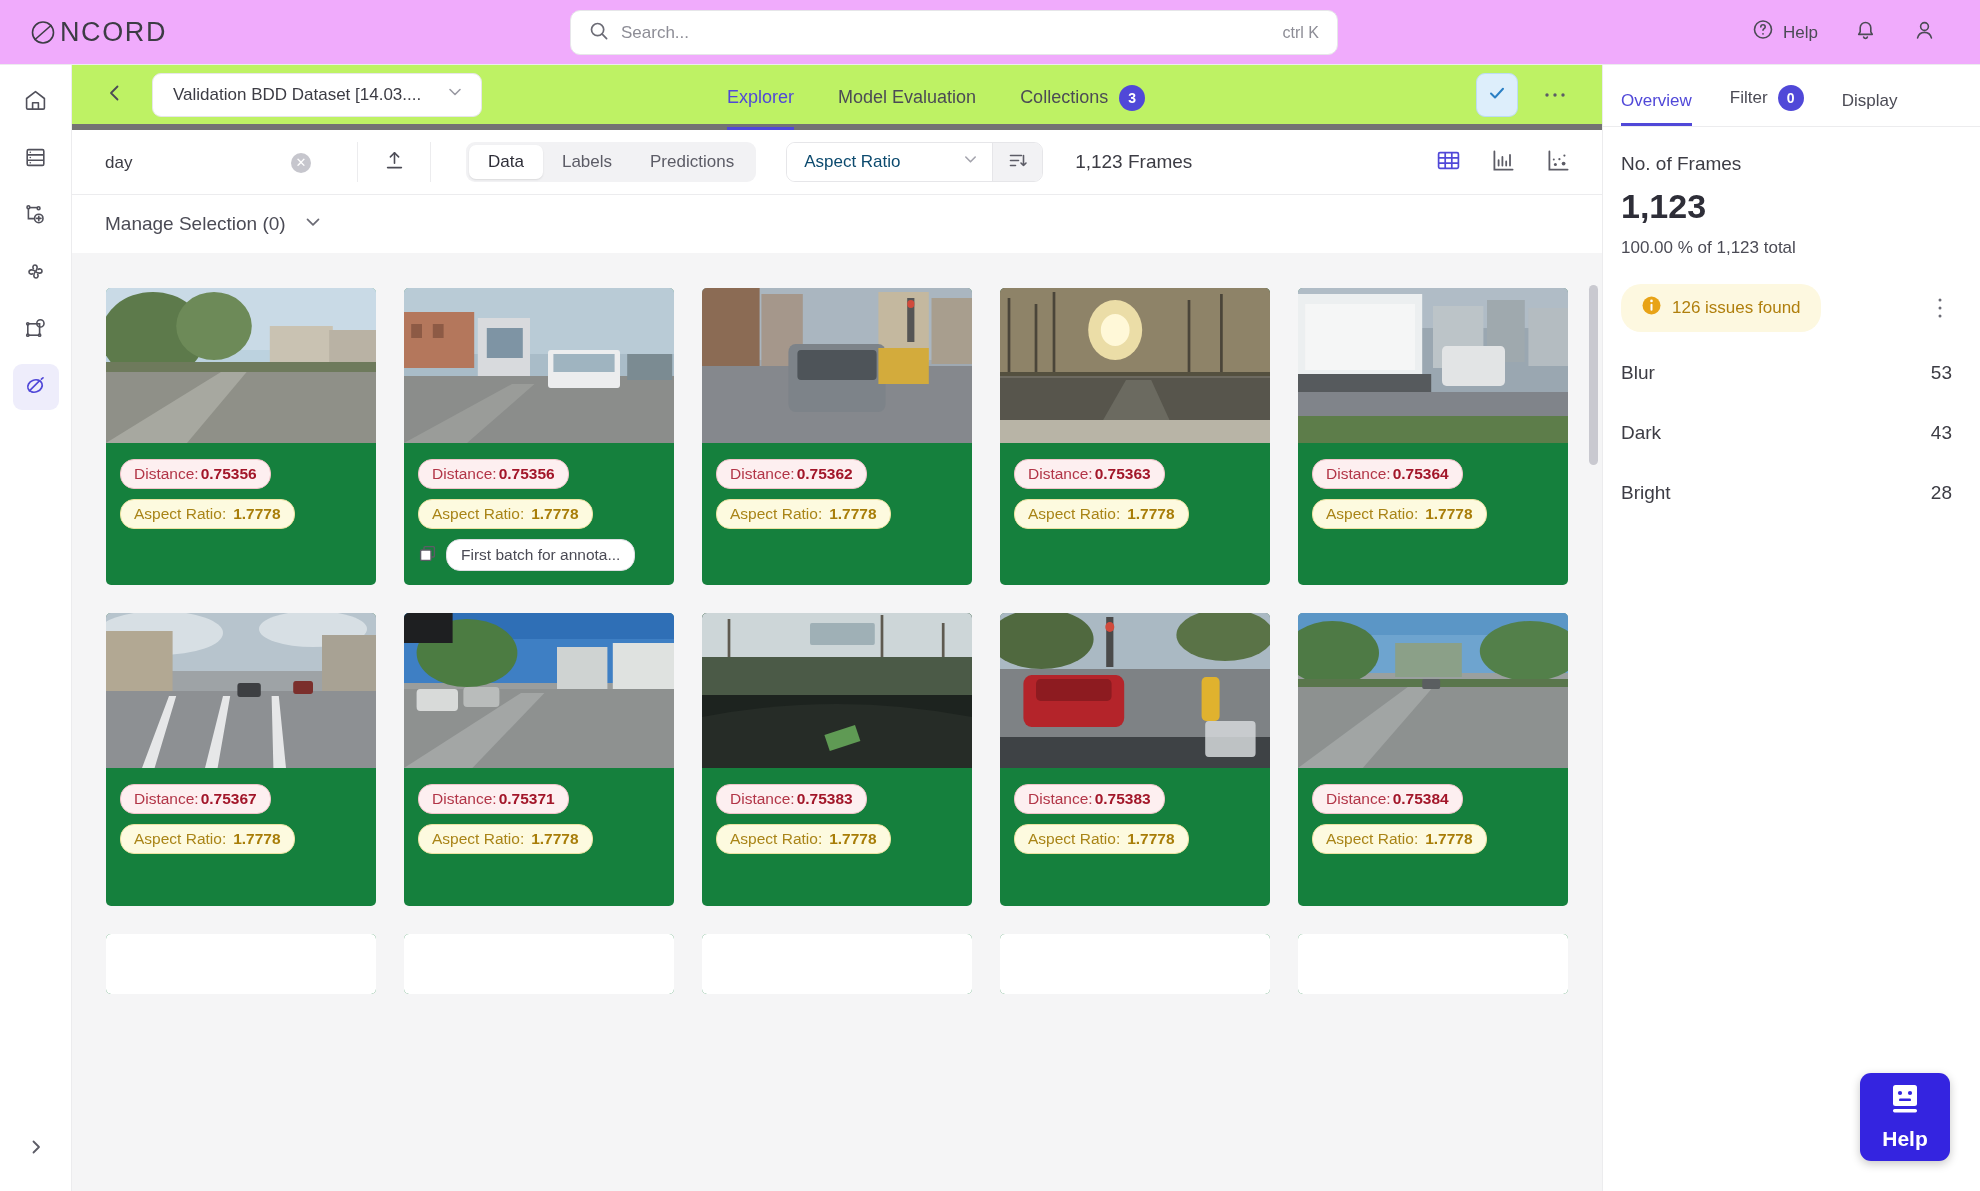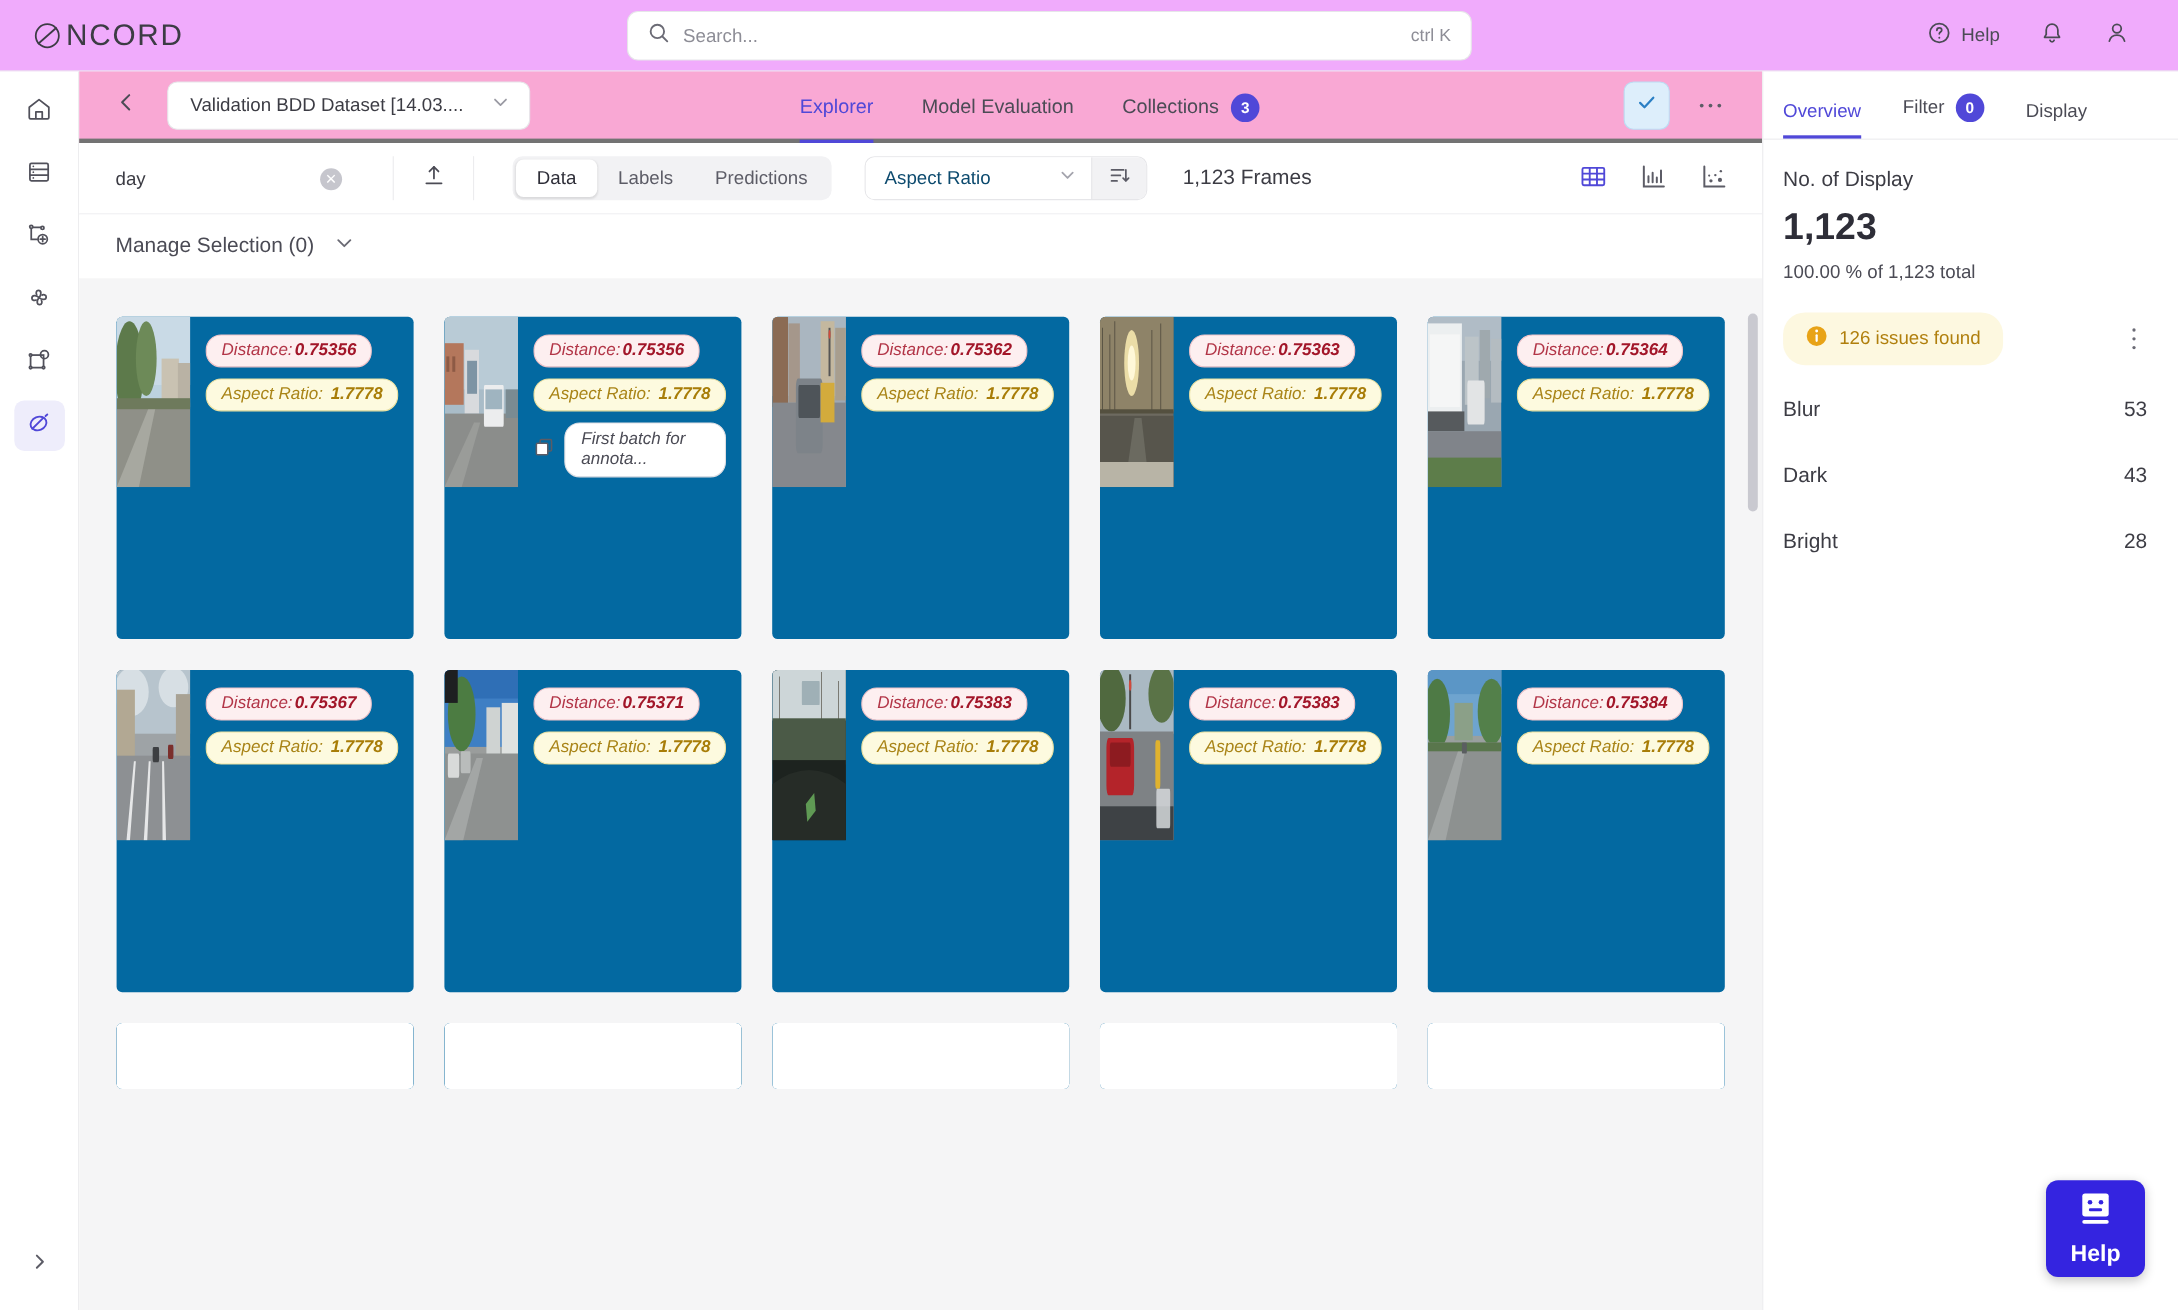--- a/index.html
+++ b/index.html
@@ -61,21 +61,21 @@
   .rail-item.active { background: #eeedfb; color: #5048d8; }
   .rail-expand {
     position: absolute; bottom: 24px; left: 50%; transform: translateX(-50%);
     width: 36px; height: 36px; display: flex; align-items: center;
     justify-content: center; cursor: pointer; color: #5c5c66;
   }
 
   
   .subheader {
     position: absolute; left: 72px; top: 65px; width: 1530px; height: 65px;
-    background: #f9a8d4; border-bottom: 4px solid #737373;
+    background: #bef264; border-bottom: 6px solid #737373;
   }
   .back-btn {
     position: absolute; left: 26px; top: 50%; transform: translateY(-50%);
     width: 34px; height: 34px; display: flex; align-items: center;
     justify-content: center; cursor: pointer; color: #4b4b55;
   }
   .dataset-select {
     position: absolute; left: 80px; top: 50%; transform: translateY(-50%);
     width: 330px; height: 44px; border: 1px solid #e6e6e9; border-radius: 9px;
     display: flex; align-items: center; justify-content: space-between;
@@ -180,22 +180,22 @@
   
   .grid-area {
     position: absolute; left: 72px; top: 253px; width: 1530px; height: 938px;
     background: #f5f5f6; overflow: hidden;
   }
   .grid {
     display: grid; grid-template-columns: repeat(5, 1fr);
     gap: 28px; padding: 35px 34px 0 34px;
   }
   .card {
-    background: #0369a1; border-radius: 5px; overflow: hidden;
-    display: flex; flex-direction: row; min-height: 293px; cursor: pointer; font-style: italic;
+    background: #15803d; border-radius: 5px; overflow: hidden;
+    display: flex; flex-direction: column; min-height: 293px; cursor: pointer;
   }
   .card-thumb { width: 100%; height: 155px; position: relative; overflow: hidden; }
   .card-thumb svg { display: block; width: 100%; height: 100%; }
   .card-meta { padding: 16px 14px 14px 14px; display: flex; flex-direction: column; gap: 10px; align-items: flex-start; }
   .badge {
     border-radius: 14px; padding: 5px 13px; font-size: 15.5px;
     display: inline-flex; align-items: center; gap: 2px; white-space: nowrap;
   }
   .badge-distance {
     background: #fdeff0; border: 1px solid #f0c3c8; color: #b23547;
@@ -864,21 +864,21 @@
     <div class="rtab">
       <span>Filter</span>
       <span class="pill-count">0</span>
     </div>
     <div class="rtab">
       <span>Display</span>
     </div>
   </div>
 
   <div class="rbody">
-    <div class="r-label">No. of Display</div>
+    <div class="r-label">No. of Frames</div>
     <div class="r-big">1,123</div>
     <div class="r-sub">100.00 % of 1,123 total</div>
 
     <div class="issues-row">
       <div class="issues-badge">
         <span>
           <svg width="21" height="21" viewBox="0 0 21 21">
             <circle cx="10.5" cy="10.5" r="9" fill="#e8a317"></circle>
             <rect x="9.5" y="8.8" width="2" height="7" rx="1" fill="#fff"></rect>
             <circle cx="10.5" cy="5.9" r="1.3" fill="#fff"></circle>

